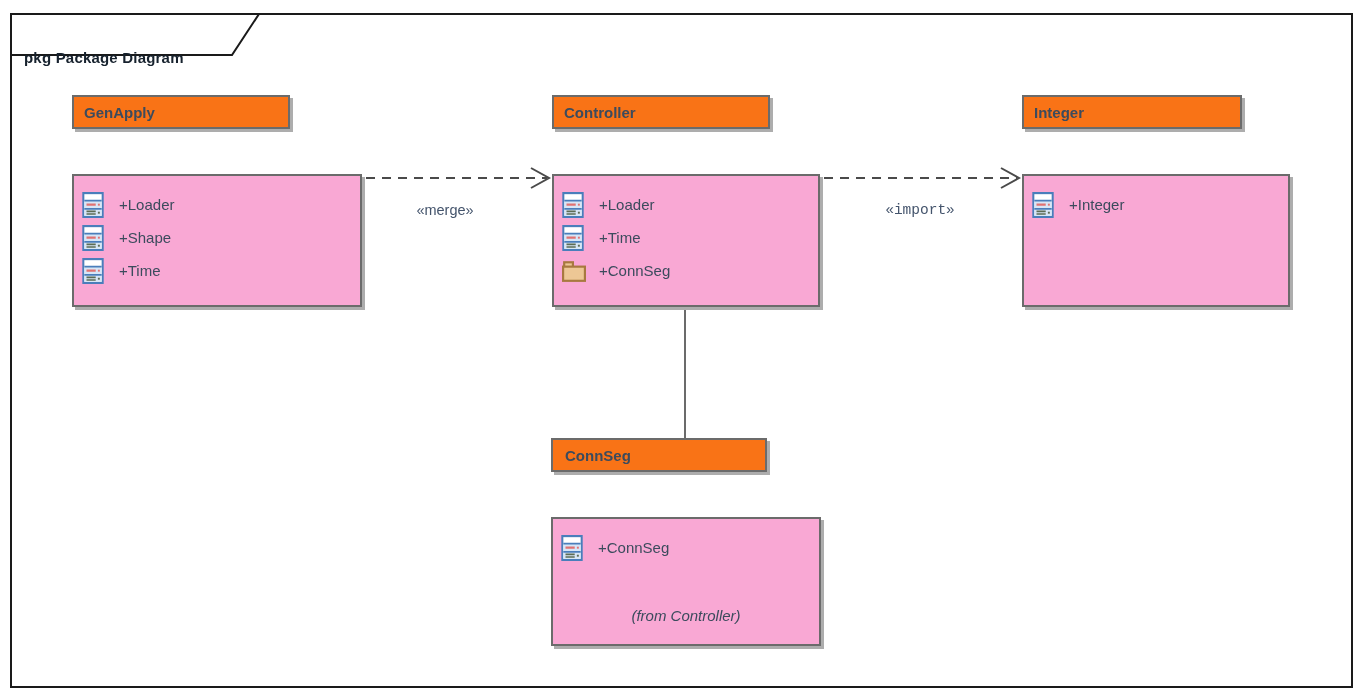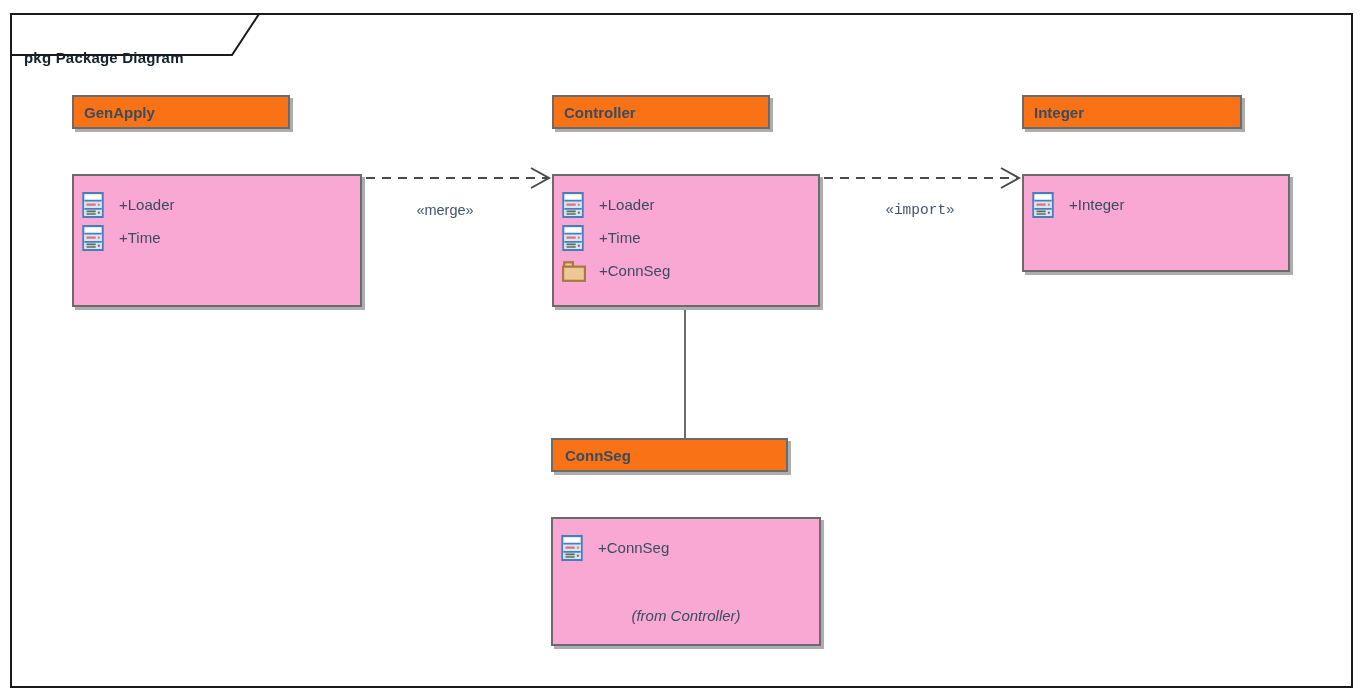--- a/index.html
+++ b/index.html
@@ -28,24 +28,24 @@
   #pkg-genapply  { left:72px;   top:95px; }
   #pkg-genapply  .pkg-tab  { width:218px; }
   #pkg-genapply  .pkg-body { width:290px; height:133px; }
 
   #pkg-controller { left:552px; top:95px; }
   #pkg-controller .pkg-tab  { width:218px; }
   #pkg-controller .pkg-body { width:268px; height:133px; }
 
   #pkg-integer   { left:1022px; top:95px; }
   #pkg-integer   .pkg-tab  { width:220px; }
-  #pkg-integer   .pkg-body { width:268px; height:98px; }
+  #pkg-integer   .pkg-body { width:268px; height:133px; }
 
   #pkg-connseg   { left:551px; top:438px; }
-  #pkg-connseg   .pkg-tab  { width:237px;padding-left:12px; }
+  #pkg-connseg   .pkg-tab  { width:216px;padding-left:12px; }
   #pkg-connseg   .pkg-body { width:270px; height:129px; }
 
   .pkg-note { position:absolute; left:551px; top:607px; width:270px; text-align:center;
     font-size:15px; font-style:italic; color:#3C4B5D; }
 
   
   #connector-layer { position:absolute; left:0; top:0; width:1360px; height:700px;
     pointer-events:none; }
   #connector-layer .hit { pointer-events:all; }
   .conn-label { position:absolute; width:140px; text-align:center; font-size:14.5px;
@@ -117,20 +117,28 @@
           </svg>
         </span>
       <span class="item-label">+Loader</span>
     </div>
     <div class="pkg-item">
       <span class="icon">
           <svg width="22" height="26" viewBox="0 0 20 24">
             <use href="#sym-class"></use>
           </svg>
         </span>
+      <span class="item-label">+Shape</span>
+    </div>
+    <div class="pkg-item">
+      <span class="icon">
+          <svg width="22" height="26" viewBox="0 0 20 24">
+            <use href="#sym-class"></use>
+          </svg>
+        </span>
       <span class="item-label">+Time</span>
     </div>
   </div>
 </div>
 
 <div class="package" id="pkg-controller">
   <div class="pkg-tab">
     <span class="pkg-name">Controller</span>
   </div>
   <div class="pkg-body">

